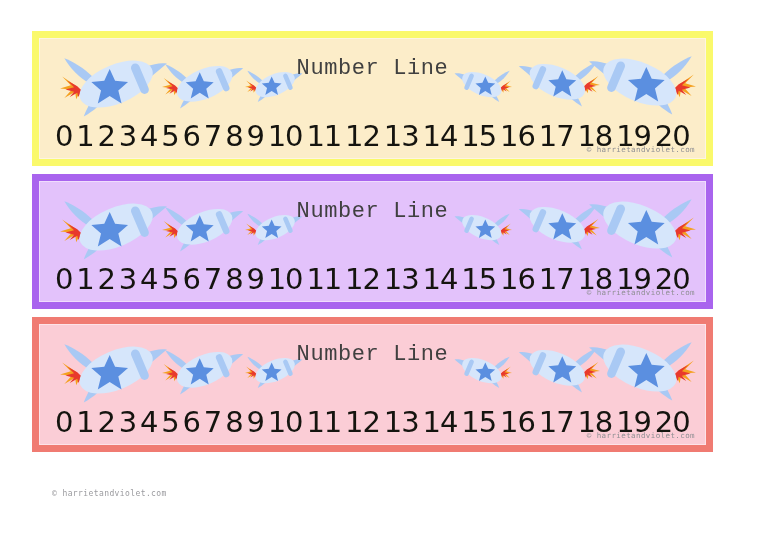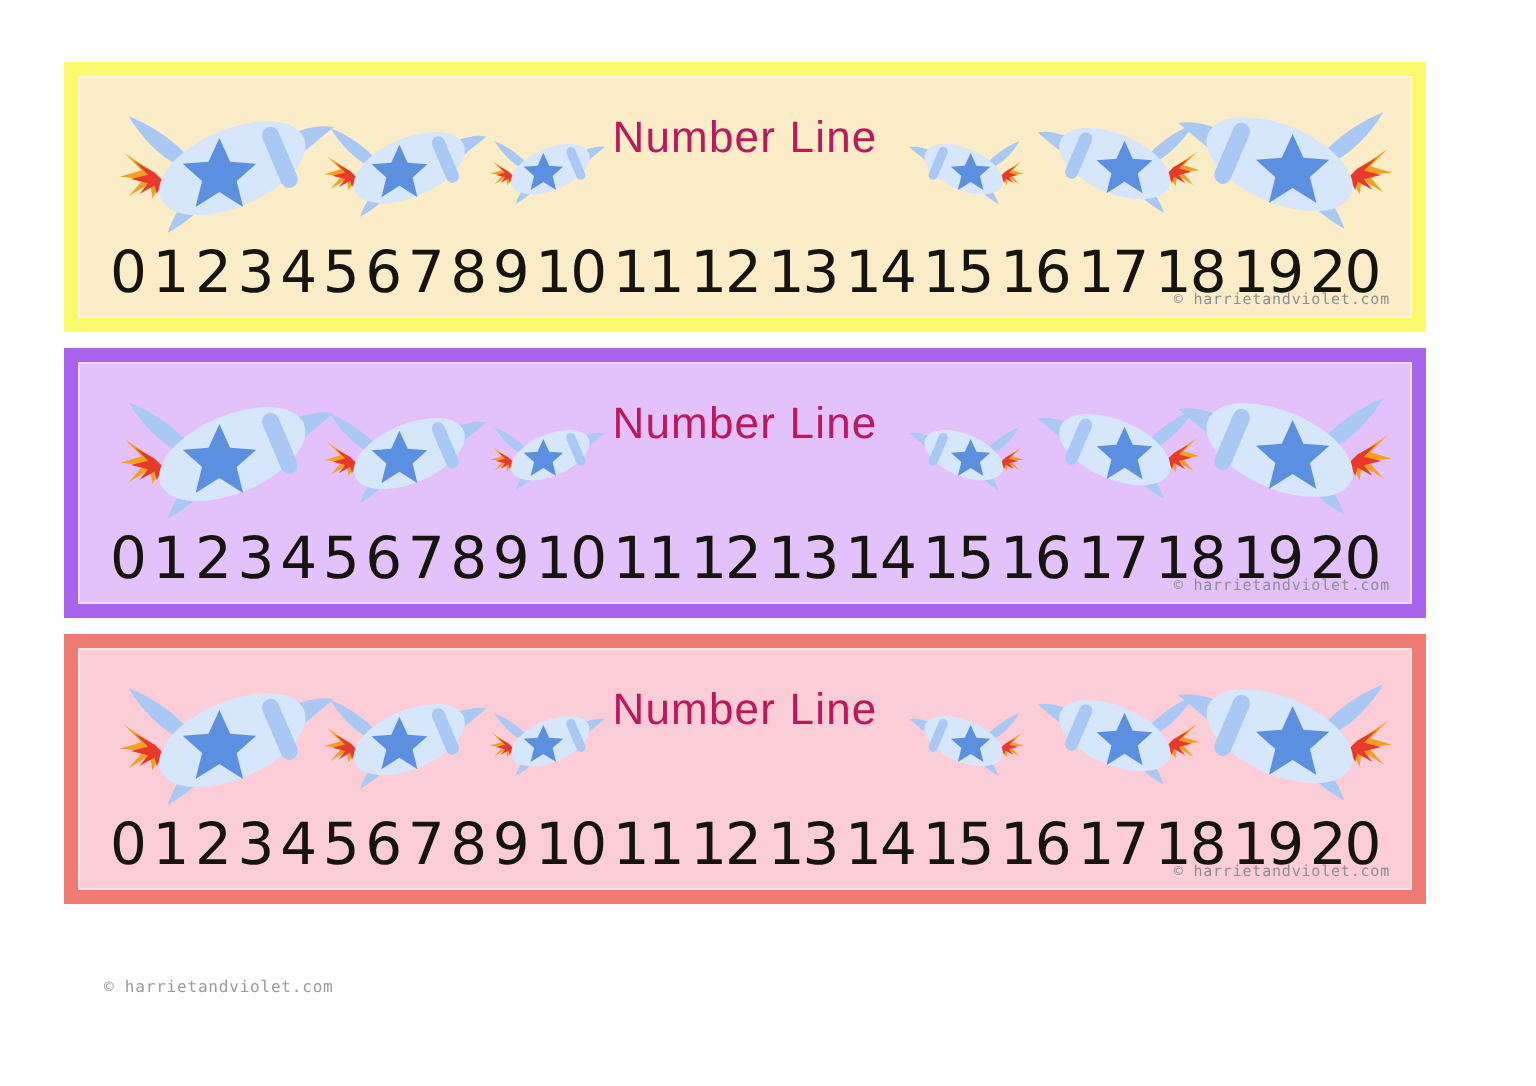--- a/index.html
+++ b/index.html
@@ -33,25 +33,25 @@
     box-sizing:border-box;
     border:1px solid rgba(255,255,255,.45);
   }
 
   
   .title{
     position:absolute;
     top:17px;
     left:0;right:0;
     text-align:center;
-    font-family:Liberation Sans, sans-serif;
+    font-family:Liberation Mono, monospace;
     font-size:22px;
     font-weight:400;
     letter-spacing:.6px;
-    color:#be185d;
+    color:#404040;
     z-index:4;
     white-space:nowrap;
   }
 
   
   .numbers{
     position:absolute;
     left:10px;right:10px;
     top:76px;
     height:42px;

